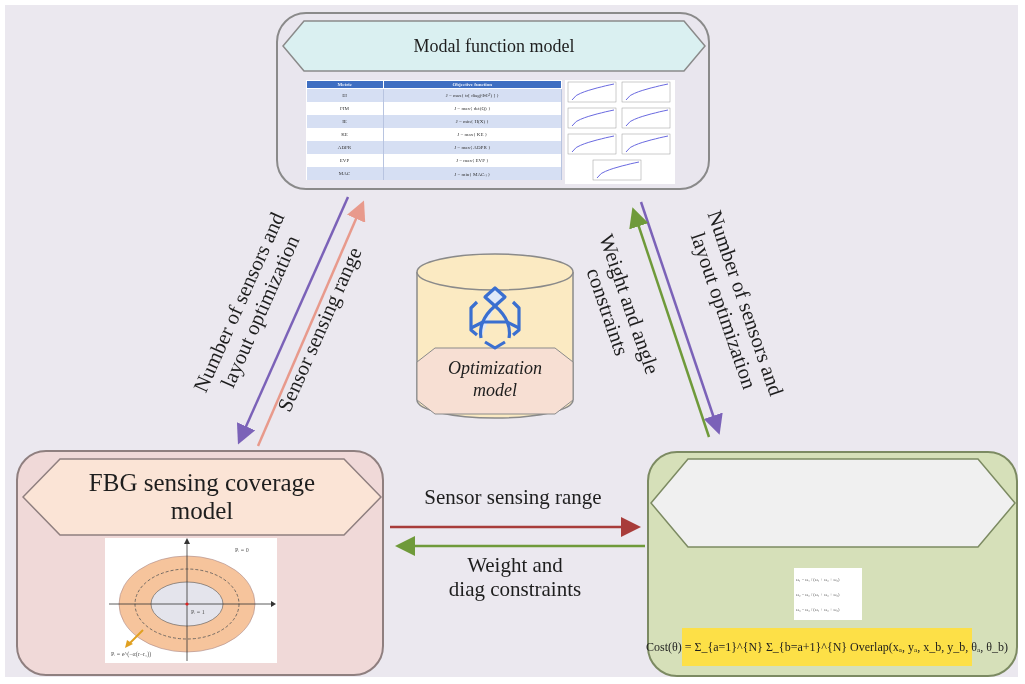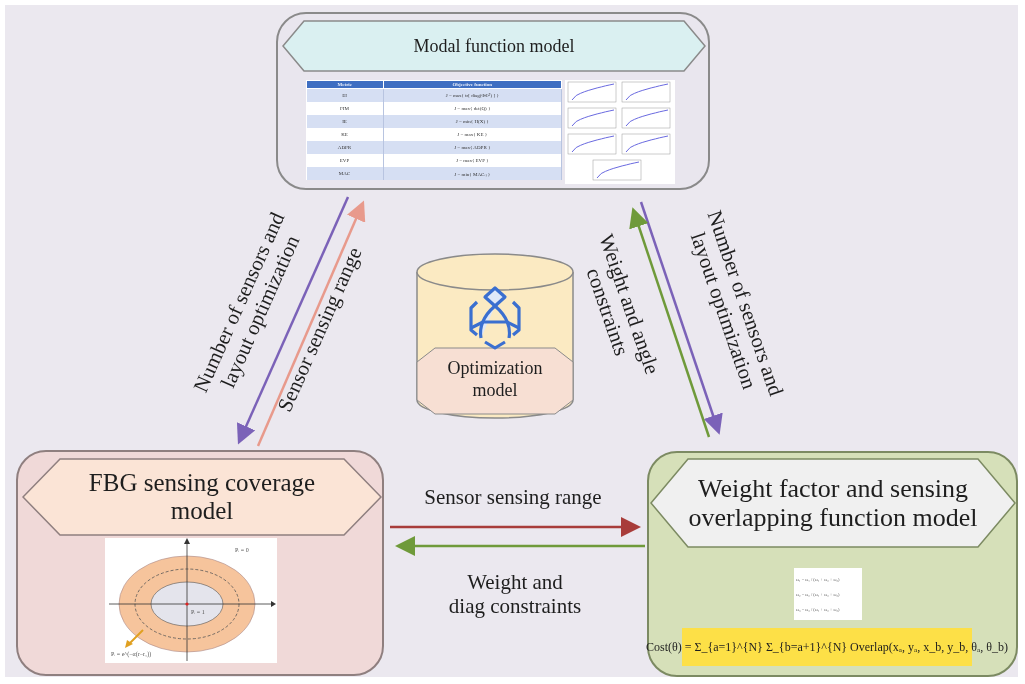--- a/index.html
+++ b/index.html
@@ -19,21 +19,21 @@
   table.obj th{background:#3f6fc2;color:#e8eefa;height:7px;font-weight:bold;padding:0;border:1px solid #fff;}
   table.obj td{height:13px;padding:0;text-align:center;border-right:1px solid #b8c4e0;color:#333;}
   table.obj tr:nth-child(odd) td{background:#d6dff3;}
   table.obj tr:nth-child(even) td{background:#ffffff;}
   .plots{position:absolute;left:565px;top:80px;width:110px;height:104px;background:#fff;}
   .plots svg{width:100%;height:100%;}
   .coverage{position:absolute;left:105px;top:538px;width:172px;height:125px;background:#fff;}
   .weights{position:absolute;left:794px;top:568px;width:68px;height:52px;background:#fff;}
   .cost{position:absolute;left:682px;top:628px;width:290px;height:38px;background:#fde047;font-size:12px;display:flex;align-items:center;justify-content:center;white-space:nowrap;}
   .cyl{position:absolute;left:413px;top:250px;width:164px;height:172px;}
-  .opt-label{position:absolute;left:417px;top:346px;width:156px;height:68px;display:flex;align-items:center;justify-content:center;text-align:center;font-size:18px;line-height:1.2;}
+  .opt-label{position:absolute;left:417px;top:346px;width:156px;height:68px;display:flex;align-items:center;justify-content:center;text-align:center;font-size:18px;line-height:1.2;font-style:italic;}
   .arrows{position:absolute;left:0;top:0;width:1025px;height:684px;pointer-events:none;}
   .rot{position:absolute;font-size:21px;line-height:1.1;text-align:center;white-space:nowrap;transform-origin:center center;}
   .htext{position:absolute;font-size:21px;text-align:center;white-space:nowrap;line-height:1.15;}
 </style>
 </head>
 <body>
 
 <div class="canvas"></div>
 
 <div class="box box-top"></div>
@@ -155,21 +155,20 @@
     <text x="86" y="76" font-size="6" fill="#555">Pᵢ = 1</text>
     <text x="6" y="118" font-size="6" fill="#555">Pᵢ = e^(−α(r−r₁))</text>
   </svg>
 </div>
 
 <div class="box box-right"></div>
 <div class="hexlabel hex-right">
   <svg viewBox="0 0 366 90" preserveAspectRatio="none">
       <polygon points="38,1 328,1 365,45 328,89 38,89 1,45" fill="#f0f0f0" stroke="#7c8a62" stroke-width="1.5"></polygon>
     </svg>
-  <span><span>Weight factor and sensing</span><br><span>overlapping function model</span></span>
 </div>
 <div class="weights">
   <div style="font-size:4.5px;color:#555;padding:4px 2px;line-height:15px;">
     <div>ω₁ = ω₁ / (ω₁ + ω₂ + ω₃)</div>
     <div>ω₂ = ω₂ / (ω₁ + ω₂ + ω₃)</div>
     <div>ω₃ = ω₃ / (ω₁ + ω₂ + ω₃)</div>
   </div>
 </div>
 <div class="cost">
     <span>Cost(θ) = Σ_{a=1}^{N} Σ_{b=a+1}^{N} Overlap(xₐ, yₐ, x_b, y_b, θₐ, θ_b)</span>
@@ -206,15 +205,15 @@
 </div>
 <div class="rot" style="left:614px;top:284px;width:240px;transform:rotate(71deg);">
   <span>Number of sensors and</span><br><span>layout optimization</span>
 </div>
 <div class="rot" style="left:518px;top:285px;width:200px;transform:rotate(71deg);">
   <span>Weight and angle</span><br><span>constraints</span>
 </div>
 <div class="htext" style="left:388px;top:485px;width:250px;">
   <span>Sensor sensing range</span>
 </div>
-<div class="htext" style="left:400px;top:553px;width:230px;margin-top:17px;">
+<div class="htext" style="left:400px;top:553px;width:230px;">
   <span>Weight and</span><br><span>diag constraints</span>
 </div>
 
 </body></html>

